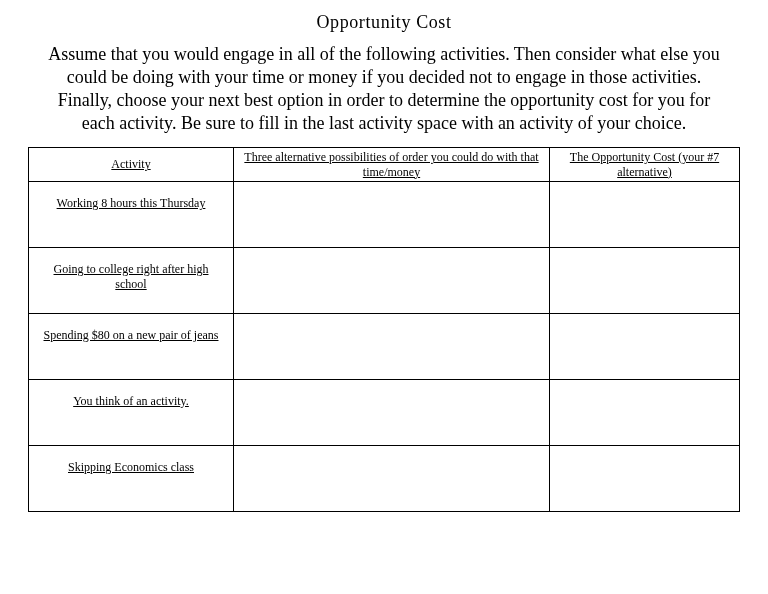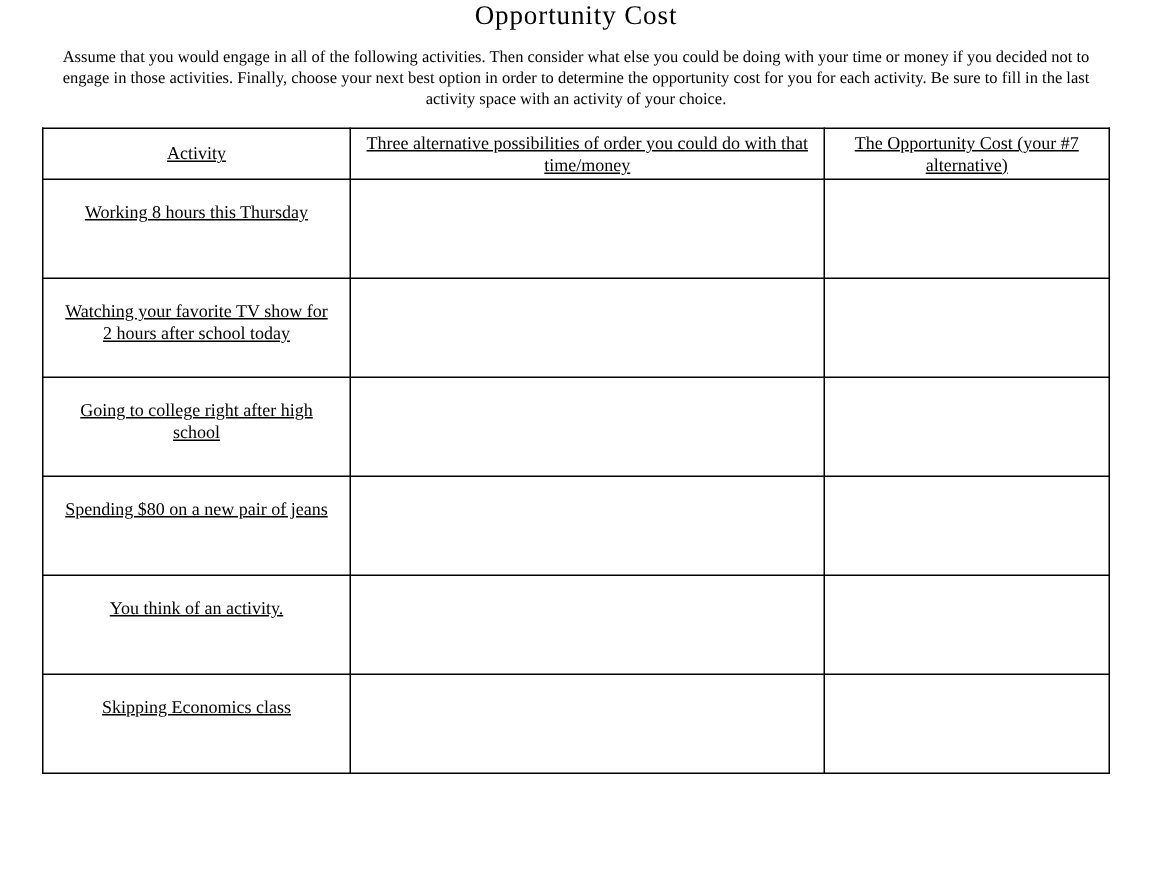--- a/index.html
+++ b/index.html
@@ -9,34 +9,35 @@
     width: 768px;
     height: 594px;
     font-family: "Liberation Serif", serif;
     color: #000000;
     -webkit-font-smoothing: antialiased;
   }
   .page {
     width: 768px;
     height: 594px;
     box-sizing: border-box;
+    padding-top: 12px;
     overflow: hidden;
   }
   .title {
     text-align: center;
     font-size: 18px;
     font-weight: normal;
     letter-spacing: 0.6px;
     margin: 0 0 10px 0;
   }
   .instructions {
     width: 690px;
     margin: 0 auto;
     text-align: center;
-    font-size: 11px;
+    font-size: 18px;
     line-height: 1.28;
   }
   table.worksheet {
     border-collapse: collapse;
     table-layout: fixed;
     width: 711px;
     margin: 12px auto 0 auto;
     text-decoration: underline;
   }
   table.worksheet th,
@@ -85,25 +86,20 @@
         <th>The Opportunity Cost (your #7 alternative)</th>
       </tr>
     </thead>
     <tbody>
       <tr>
         <td>Working 8 hours this Thursday</td>
         <td></td>
         <td></td>
       </tr>
       <tr>
-        <td>Watching your favorite TV show for 2 hours after school today</td>
-        <td></td>
-        <td></td>
-      </tr>
-      <tr>
         <td>Going to college right after high school</td>
         <td></td>
         <td></td>
       </tr>
       <tr>
         <td>Spending $80 on a new pair of jeans</td>
         <td></td>
         <td></td>
       </tr>
       <tr>

